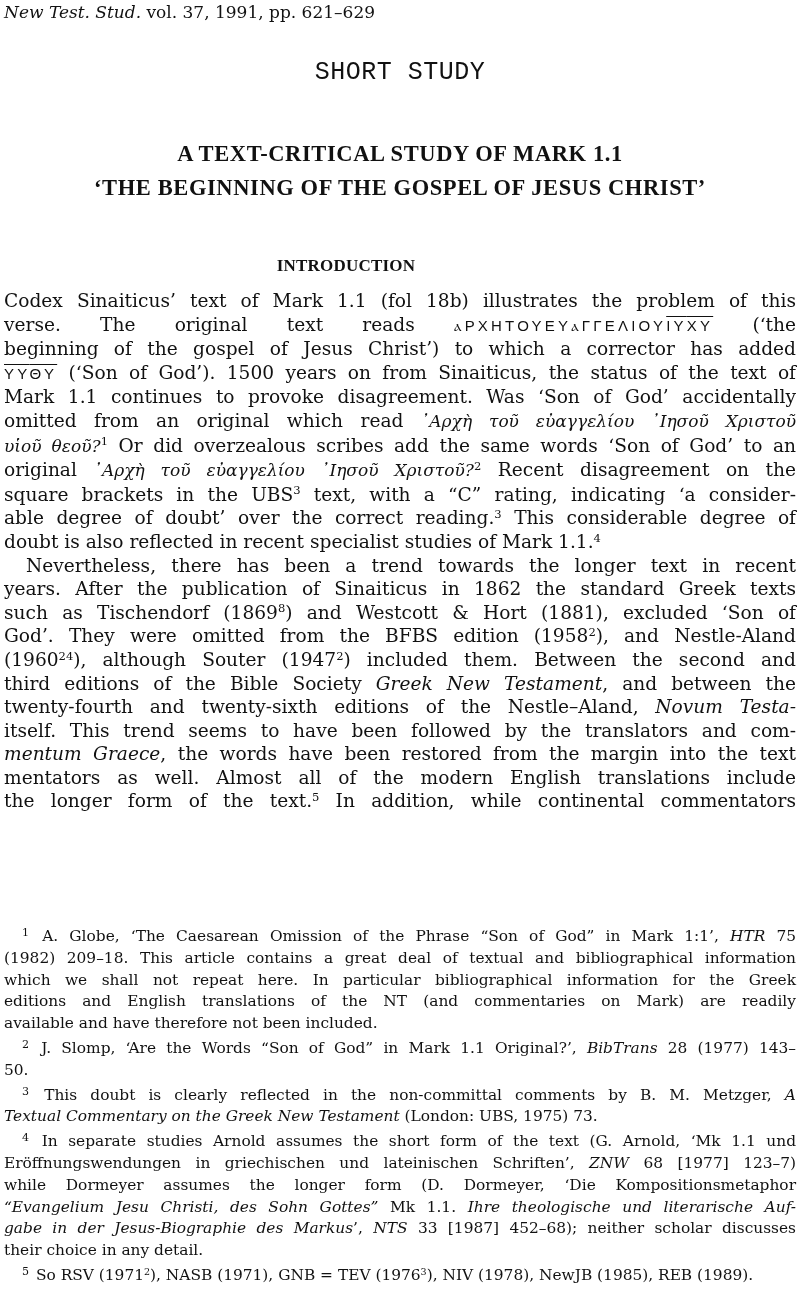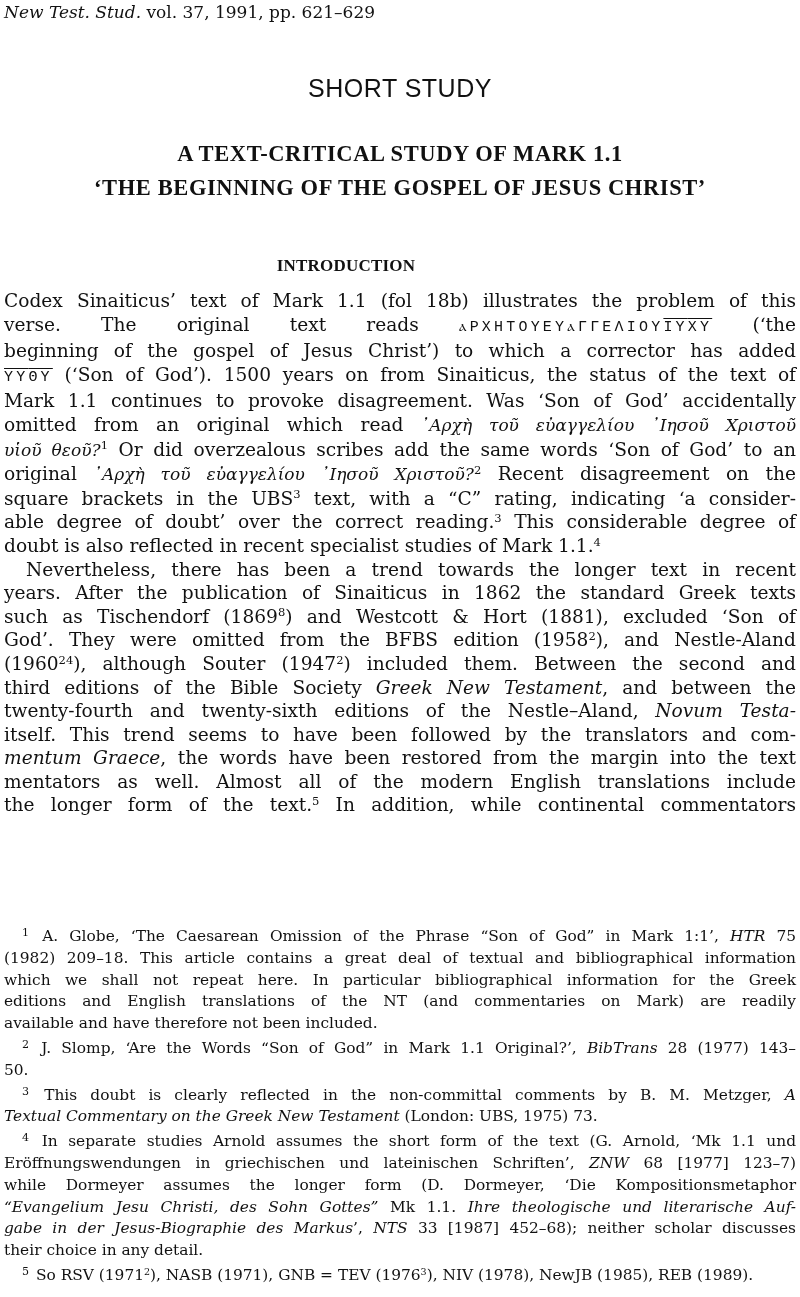--- a/index.html
+++ b/index.html
@@ -8,22 +8,22 @@
     font-family: "DejaVu Serif", "Liberation Serif", serif;
     color: #111111;
   }
   .runhead {
     position: absolute; left: 4px; top: 2px;
     font-size: 17px; letter-spacing: 0px;
   }
   .runhead i { font-style: italic; }
   .short-study {
     position: absolute; left: 0; width: 800px; top: 58px;
-    text-align: center; font-family: Liberation Sans, sans-serif;
-    font-size: 25px; letter-spacing: 0.5px; margin-top: 16px;
+    text-align: center; font-family: Liberation Mono, monospace;
+    font-size: 25px; letter-spacing: 0.5px;
   }
   .title {
     position: absolute; left: 0; width: 800px; top: 137px;
     text-align: center; font-family: "Liberation Serif", serif;
     font-weight: bold; font-size: 22.5px; line-height: 34px;
     letter-spacing: 0.6px;
   }
   .section-head {
     position: absolute; left: 0; width: 692px; top: 256px;
     text-align: center; font-family: "Liberation Serif", serif;
@@ -31,21 +31,21 @@
   }
   .body {
     position: absolute; left: 4px; width: 792px; top: 289px;
     font-size: 18.6px; line-height: 23.6px;
     font-family: "DejaVu Serif", serif;
   }
   .body .line { display: block; text-align: justify; text-align-last: justify; white-space: nowrap; }
   .body .line.last { text-align-last: left; }
   .body .indent { padding-left: 22px; }
   sup { font-size: 62%; vertical-align: 0; position: relative; top: -0.55em; line-height: 0; }
-  .uncial { font-family: Liberation Mono, monospace; font-size: 15px; letter-spacing: 3.2px; }
+  .uncial { font-family: Liberation Sans, sans-serif; font-size: 15px; letter-spacing: 3.2px; }
   .ov { text-decoration: overline; }
   .greek { font-style: italic; font-family: "DejaVu Serif", serif; font-size: 17px; }
   .footnotes {
     position: absolute; left: 4px; width: 792px; top: 926px;
     font-size: 15.4px; line-height: 21.8px;
   }
   .fn { margin: 0 0 3px 0; }
   .fn .line { display: block; text-align: justify; text-align-last: justify; white-space: nowrap; }
   .fn .line.last { text-align-last: left; }
   .fn .first { padding-left: 18px; }

